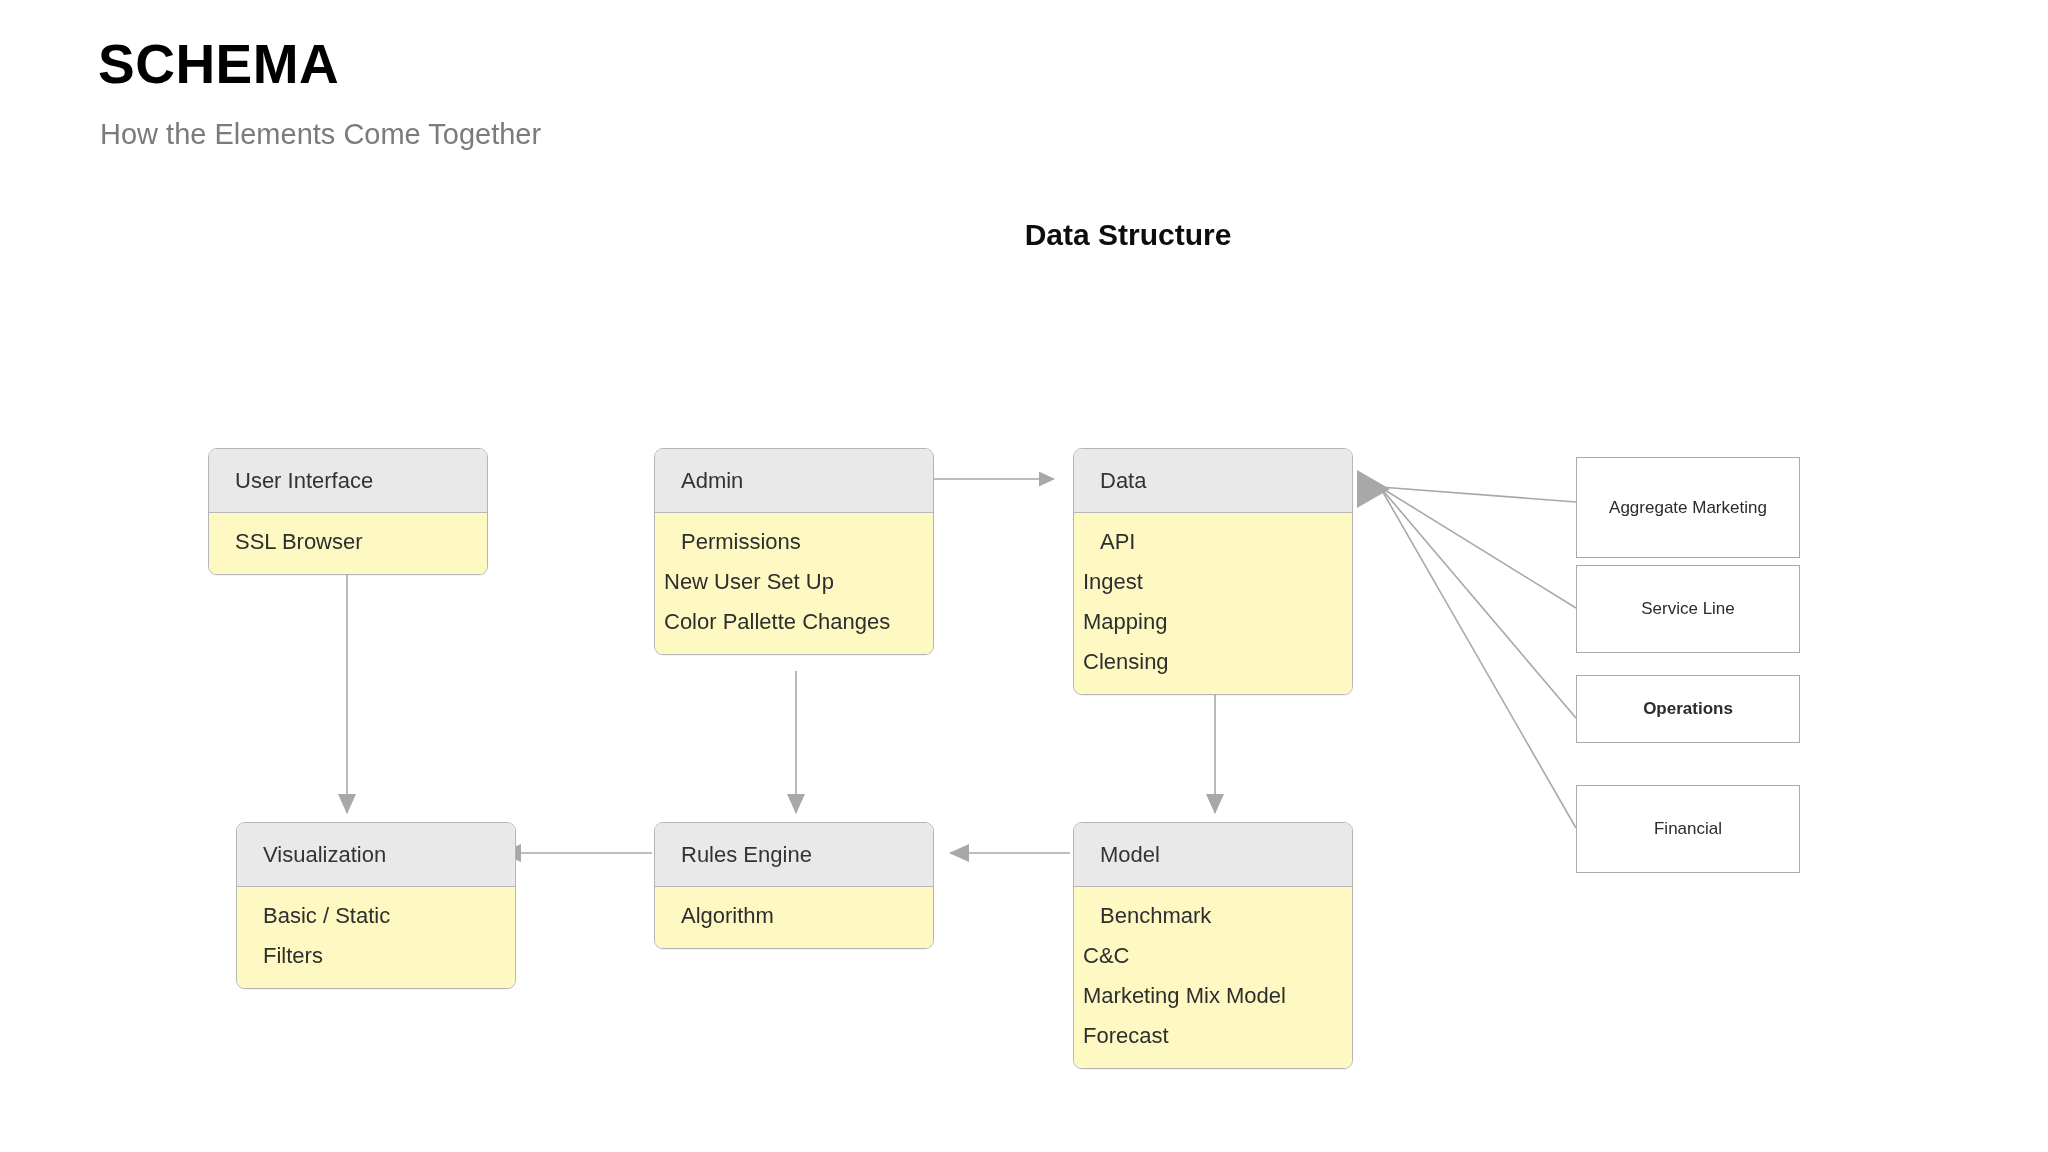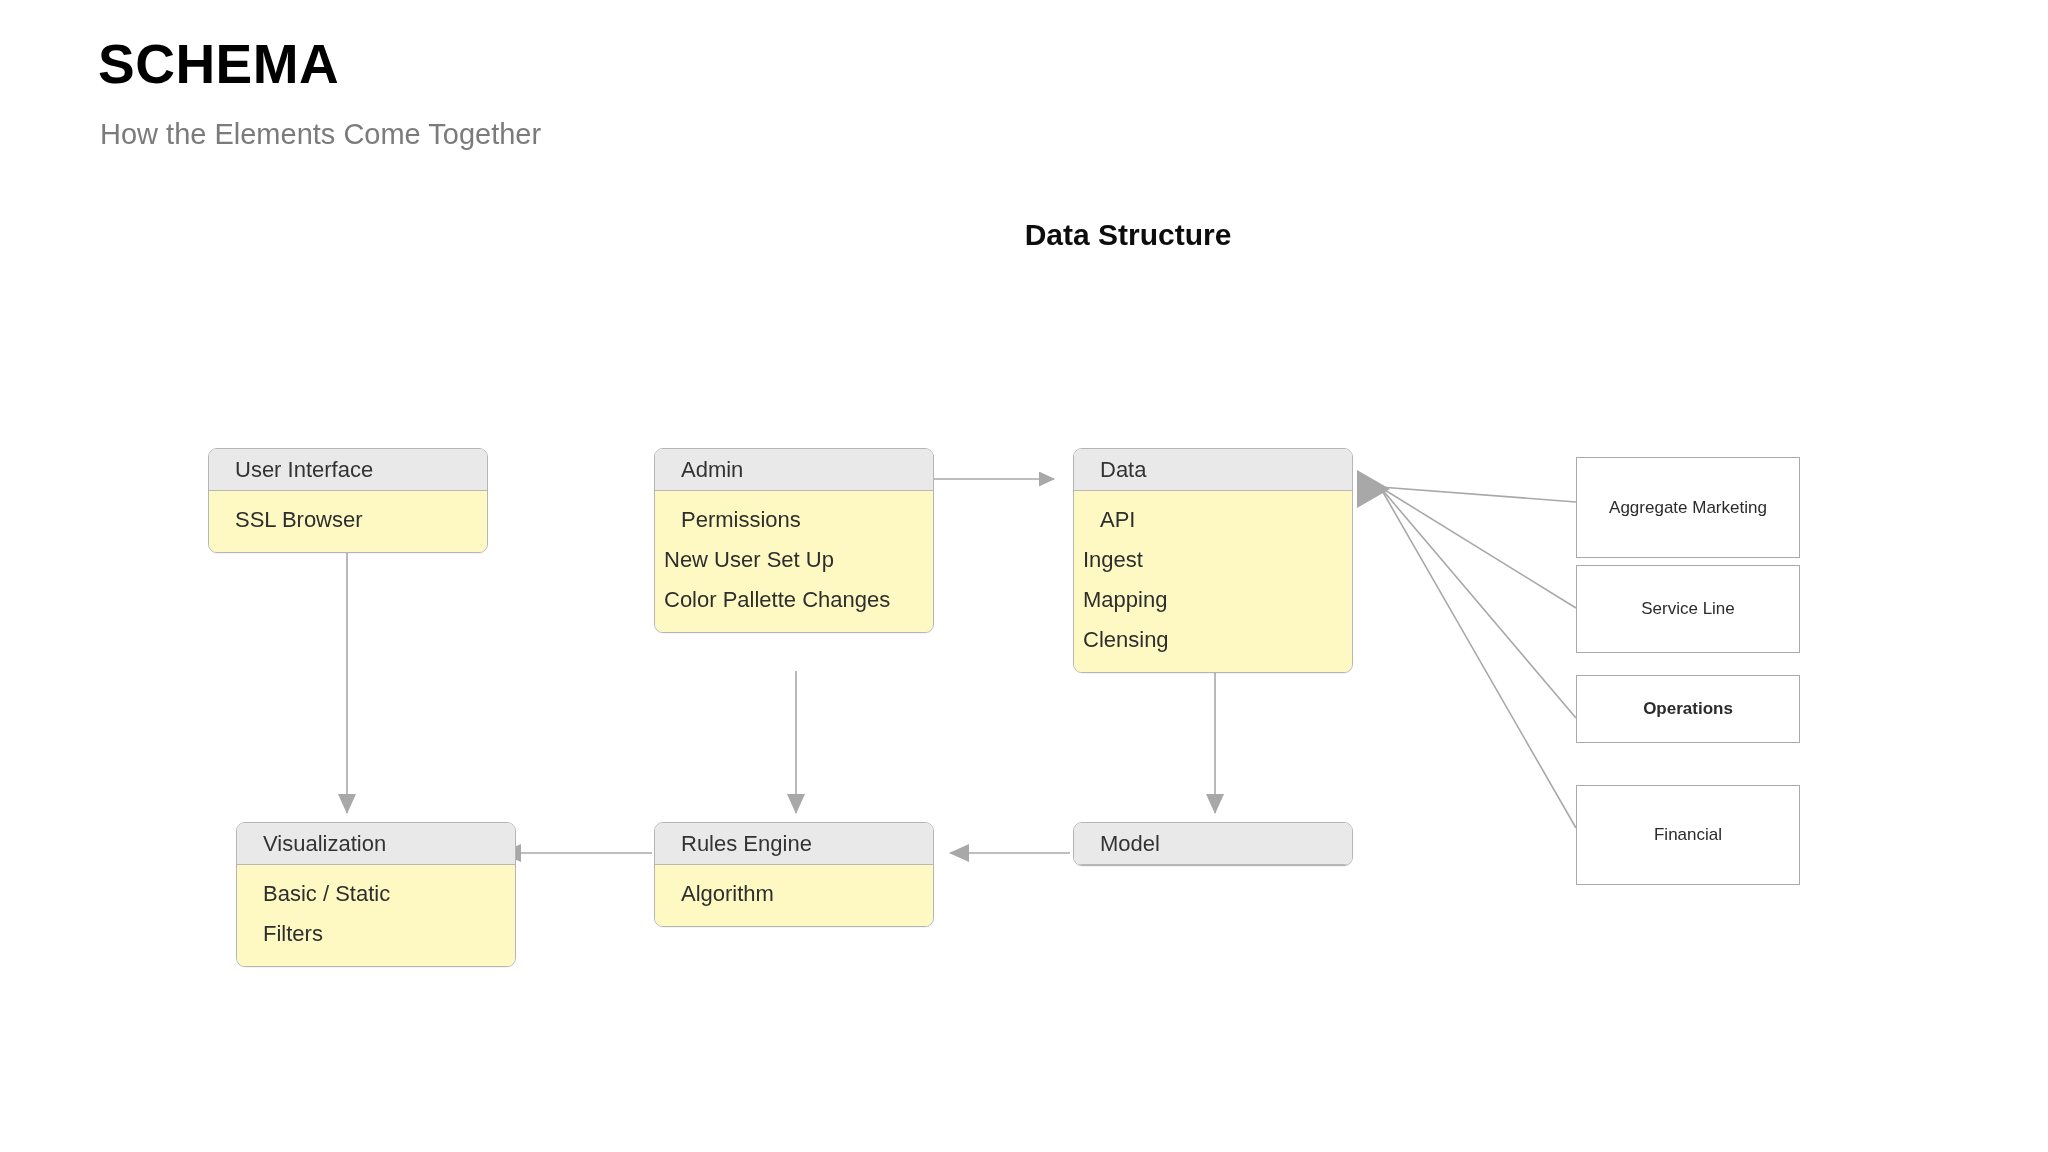--- a/index.html
+++ b/index.html
@@ -76,21 +76,21 @@
   }
   .node-header {
     box-sizing: border-box;
     background: #e9e9e9;
     border-bottom: 1px solid #b8b8b8;
     font-size: 22px;
     color: #333333;
     padding-left: 26px;
     display: flex;
     align-items: center;
-    height: 42px;
+    height: 64px;
   }
   .node-body {
     box-sizing: border-box;
     background: #fef9c3;
     padding: 0;
   }
   .node-row {
     font-size: 22px;
     color: #2e2e2e;
     height: 40px;
@@ -206,32 +206,38 @@
 
   <div class="node" style="left:654px; top:822px; width:280px;">
     <div class="node-header">Rules Engine</div>
     <div class="node-body" style="padding:9px 0 12px 0;">
       <div class="node-row indented">Algorithm</div>
     </div>
   </div>
 
   <div class="node" style="left:1073px; top:822px; width:280px;">
     <div class="node-header">Model</div>
+    <div class="node-body" style="padding:9px 0 12px 0;">
+      <div class="node-row indented">Benchmark</div>
+      <div class="node-row">C&amp;C</div>
+      <div class="node-row">Marketing Mix Model</div>
+      <div class="node-row">Forecast</div>
+    </div>
   </div>
 
   <div class="src-node" style="left:1576px; top:457px; width:224px; height:101px;">
     <span>Aggregate Marketing</span>
   </div>
   <div class="src-node" style="left:1576px; top:565px; width:224px; height:88px;">
     <span>Service Line</span>
   </div>
   <div class="src-node" style="left:1576px; top:675px; width:224px; height:68px;font-weight:bold;">
     <span>Operations</span>
   </div>
-  <div class="src-node" style="left:1576px; top:785px; width:224px; height:100px;">
+  <div class="src-node" style="left:1576px; top:785px; width:224px; height:88px;">
     <span>Financial</span>
   </div>
 
 </div>
 
 <div id="footer">
 
   
 
   

